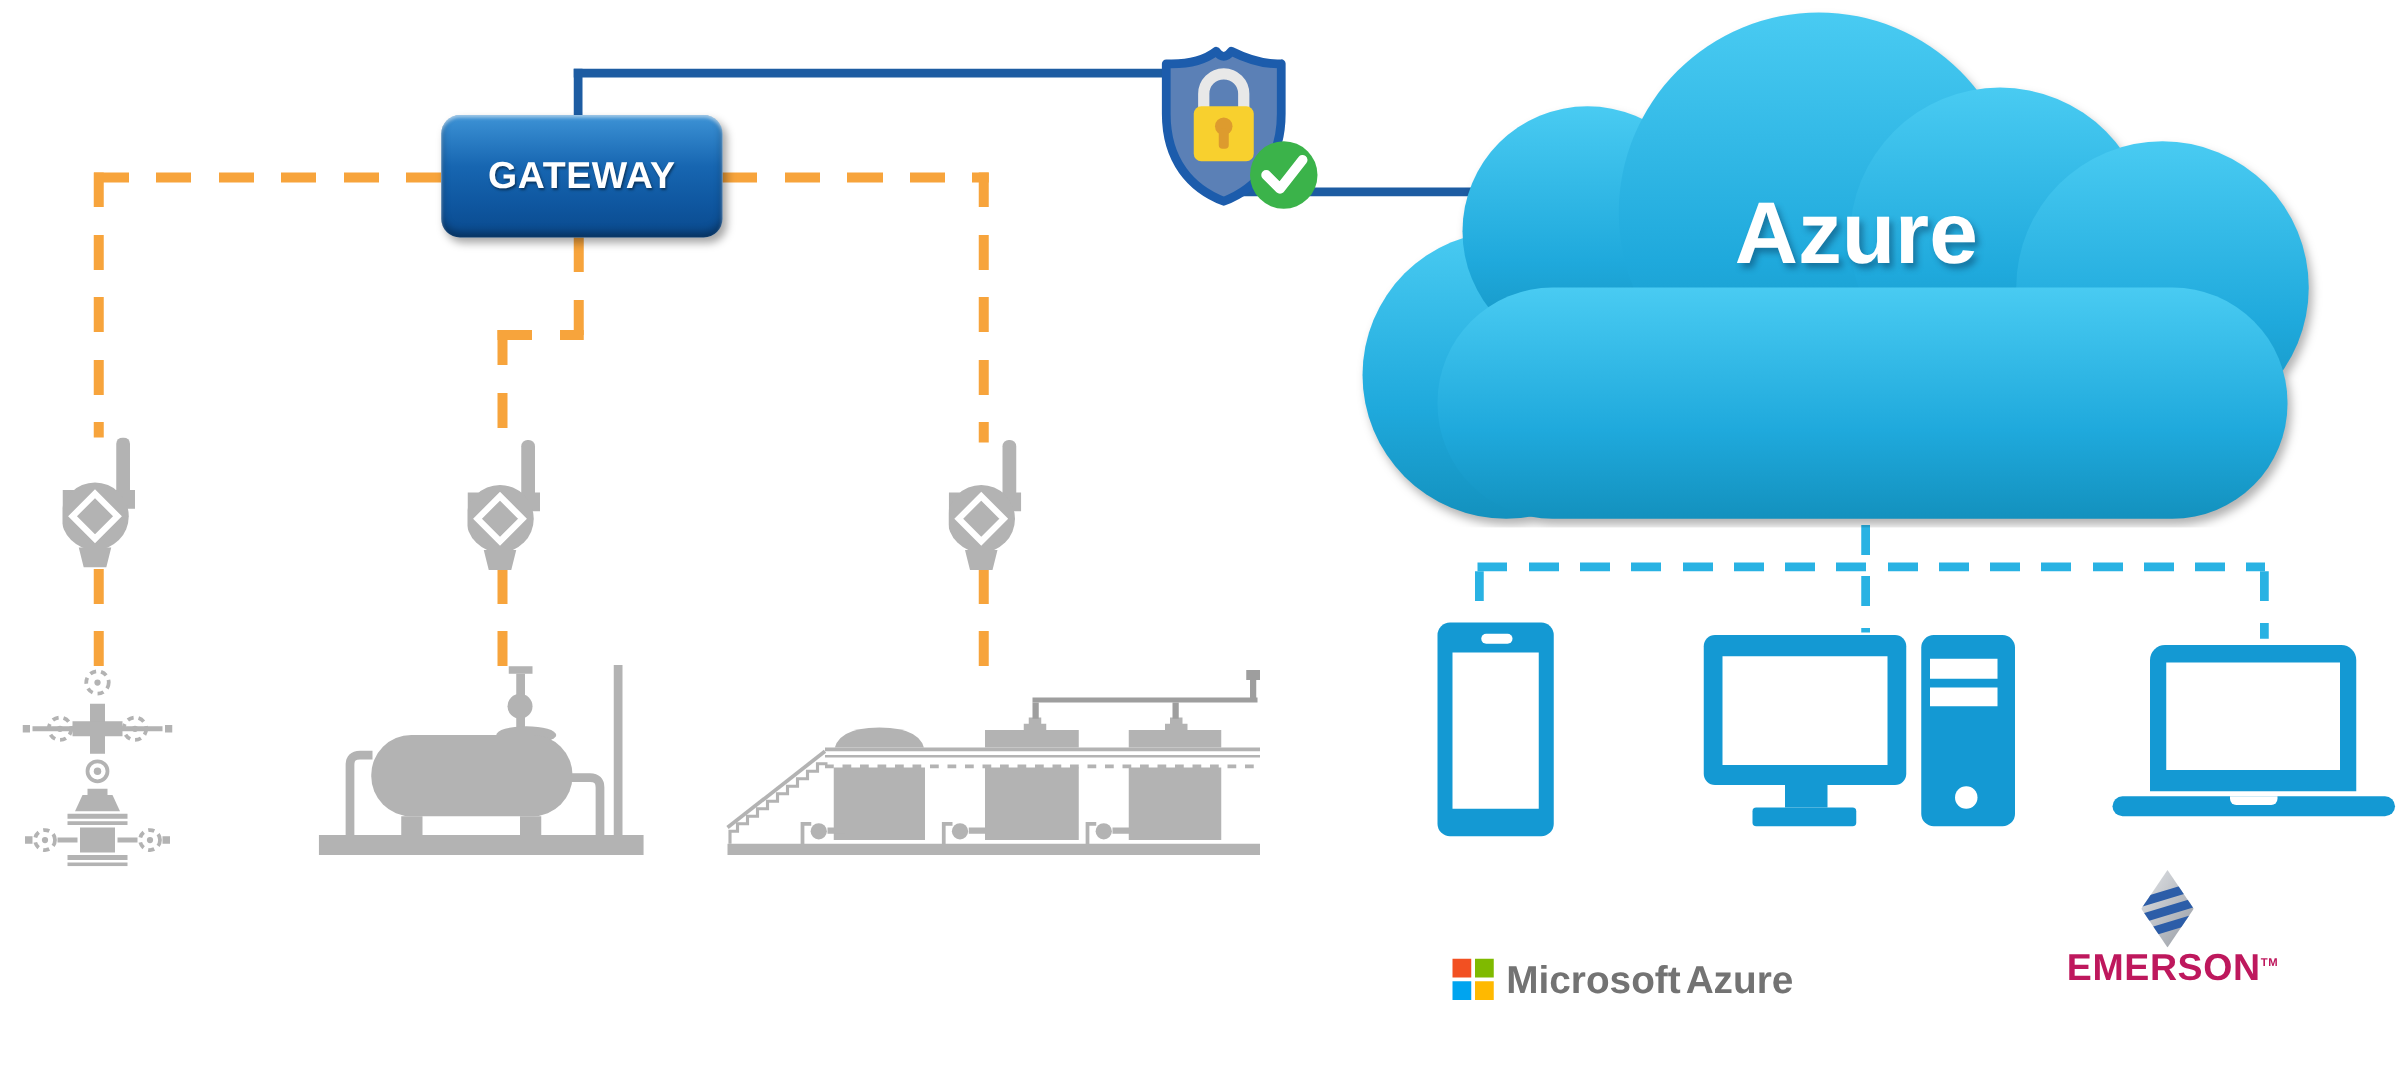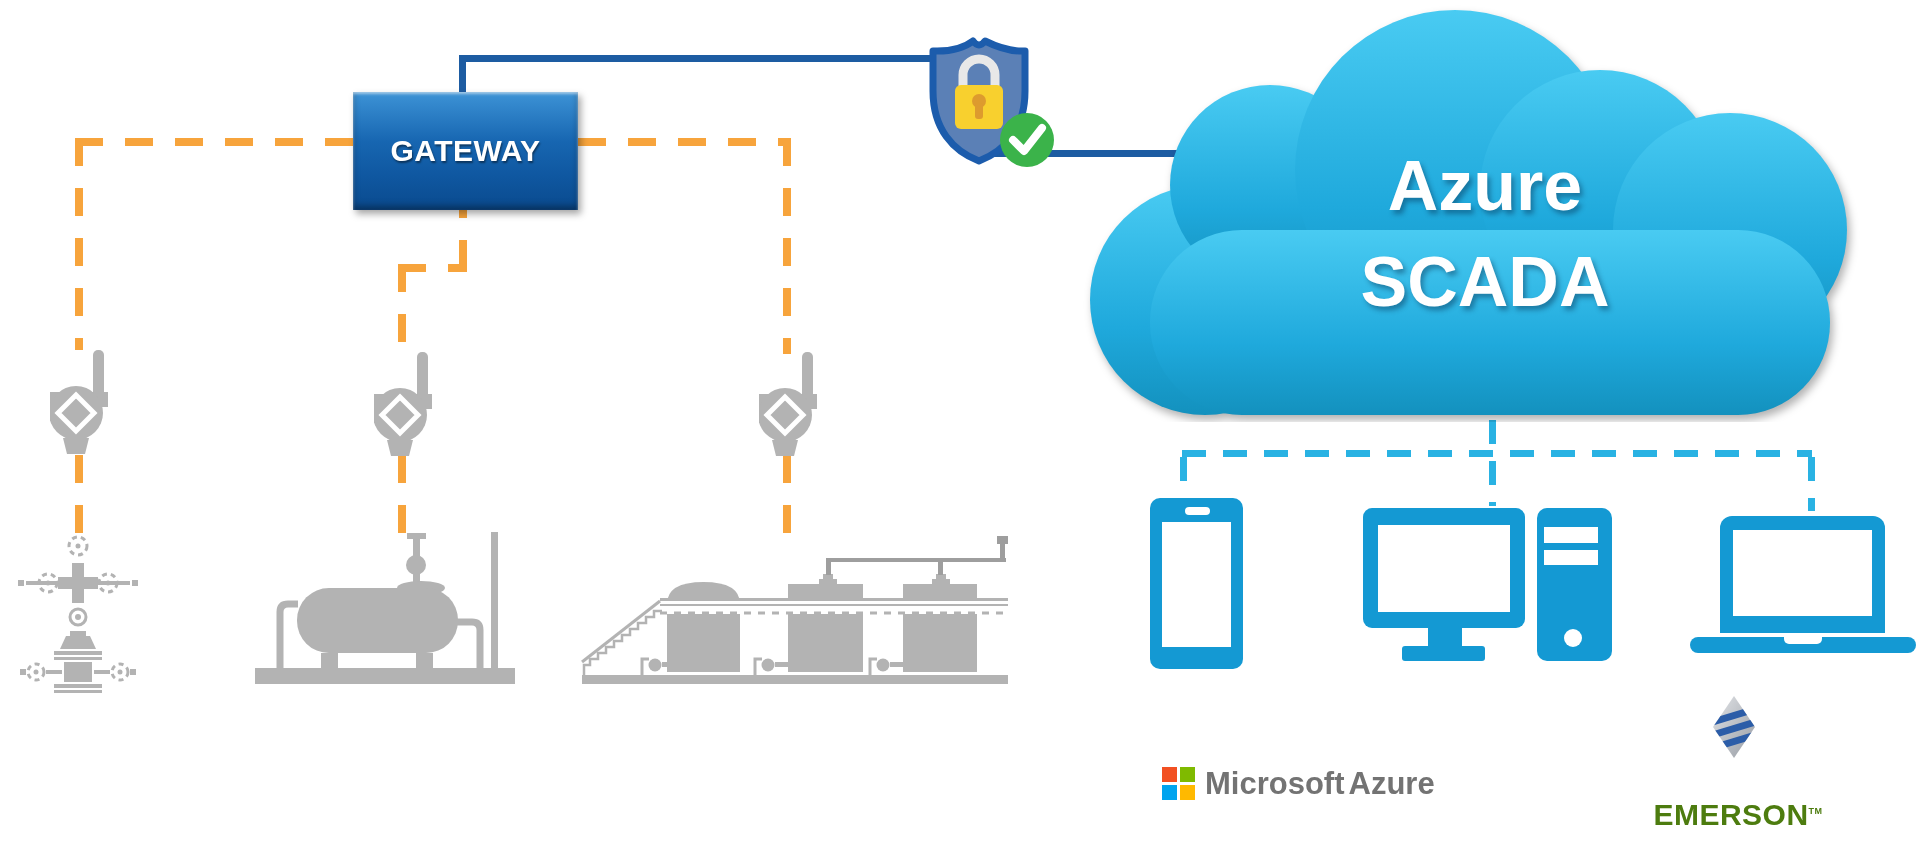--- a/index.html
+++ b/index.html
@@ -8,21 +8,21 @@
   .abs{position:absolute;}
   
   .bline{position:absolute;background:#1D5CA2;}
   
   .odash-h{position:absolute;height:8px;background:repeating-linear-gradient(90deg,#F7A43C 0 28px,transparent 28px 50px);}
   .odash-v{position:absolute;width:8px;background:repeating-linear-gradient(180deg,#F7A43C 0 28px,transparent 28px 50px);}
   
   .cdash-h{position:absolute;height:7px;background:repeating-linear-gradient(90deg,#29B2E3 0 24px,transparent 24px 41px);}
   .cdash-v{position:absolute;width:7px;background:repeating-linear-gradient(180deg,#29B2E3 0 24px,transparent 24px 41px);}
   
-  .gateway{position:absolute;left:353px;top:92px;width:225px;height:118px;border-radius:0;
+  .gateway{position:absolute;left:353px;top:92px;width:225px;height:98px;border-radius:15px;
     background:linear-gradient(180deg,#3d93d6 0%,#1766b1 42%,#0f57a0 72%,#0a4a8e 100%);
     box-shadow:inset 0 2px 3px rgba(255,255,255,.55), inset 0 -4px 7px rgba(0,0,0,.35), 3px 4px 7px rgba(0,0,0,.35);
     display:flex;align-items:center;justify-content:center;}
   .gateway span{color:#fff;font-size:30px;font-weight:bold;letter-spacing:.5px;
     text-shadow:1px 2px 2px rgba(0,0,0,.45);}
   
   .cloudtext{position:absolute;left:1160px;top:138px;width:650px;text-align:center;color:#fff;
     font-weight:bold;font-size:70px;line-height:96px;text-shadow:3px 4px 5px rgba(0,30,60,.38);}
   
   .cy{background:#1499D3;}
@@ -40,21 +40,21 @@
   .lapscreen{position:absolute;left:1720px;top:516px;width:165px;height:117px;border-radius:12px 12px 0 0;}
   .lapscreen .screen{position:absolute;left:13px;top:14px;width:139px;height:86px;background:#fff;}
   .lapbase{position:absolute;left:1690px;top:637px;width:226px;height:16px;border-radius:8px;}
   .lapbase .notch{position:absolute;left:94px;top:0;width:38px;height:7px;border-radius:0 0 5px 5px;background:#fff;}
   
   .mssq{position:absolute;width:15px;height:15px;}
   .azuretext{position:absolute;left:1205px;top:766px;height:36px;line-height:36px;font-size:31px;color:#737373;white-space:nowrap;}
   .azuretext .w1{font-weight:600;margin-right:4px;}
   .azuretext .w2{font-weight:700;}
   .emersontext{position:absolute;left:1618px;top:758px;width:240px;text-align:center;font-size:30px;
-    font-weight:bold;color:#4d7c0f;letter-spacing:.5px;white-space:nowrap;margin-top:40px;}
+    font-weight:bold;color:#be185d;letter-spacing:.5px;white-space:nowrap;}
   .emersontext sup{font-size:9px;}
 </style>
 </head>
 <body>
 
 <div id="canvas">
 
   <div class="bline" style="left:459px;top:55px;width:7px;height:40px;"></div>
   <div class="bline" style="left:459px;top:55px;width:533px;height:7px;"></div>
   <div class="bline" style="left:985px;top:58px;width:7px;height:96px;"></div>
@@ -214,21 +214,20 @@
       <circle cx="125" cy="298" r="115"></circle>
       <circle cx="190" cy="183" r="100"></circle>
       <circle cx="375" cy="168" r="160"></circle>
       <circle cx="520" cy="188" r="120"></circle>
       <circle cx="650" cy="228" r="117"></circle>
       <rect x="70" y="228" width="680" height="185" rx="92"></rect>
     </g>
   </svg>
   <div class="cloudtext">
     <div>Azure</div>
-    <div>SCADA</div>
   </div>
 
   <div class="phone cy">
     <div class="speaker"></div>
     <div class="screen"></div>
   </div>
 
   <div class="monitor cy">
     <div class="screen"></div>
   </div>

